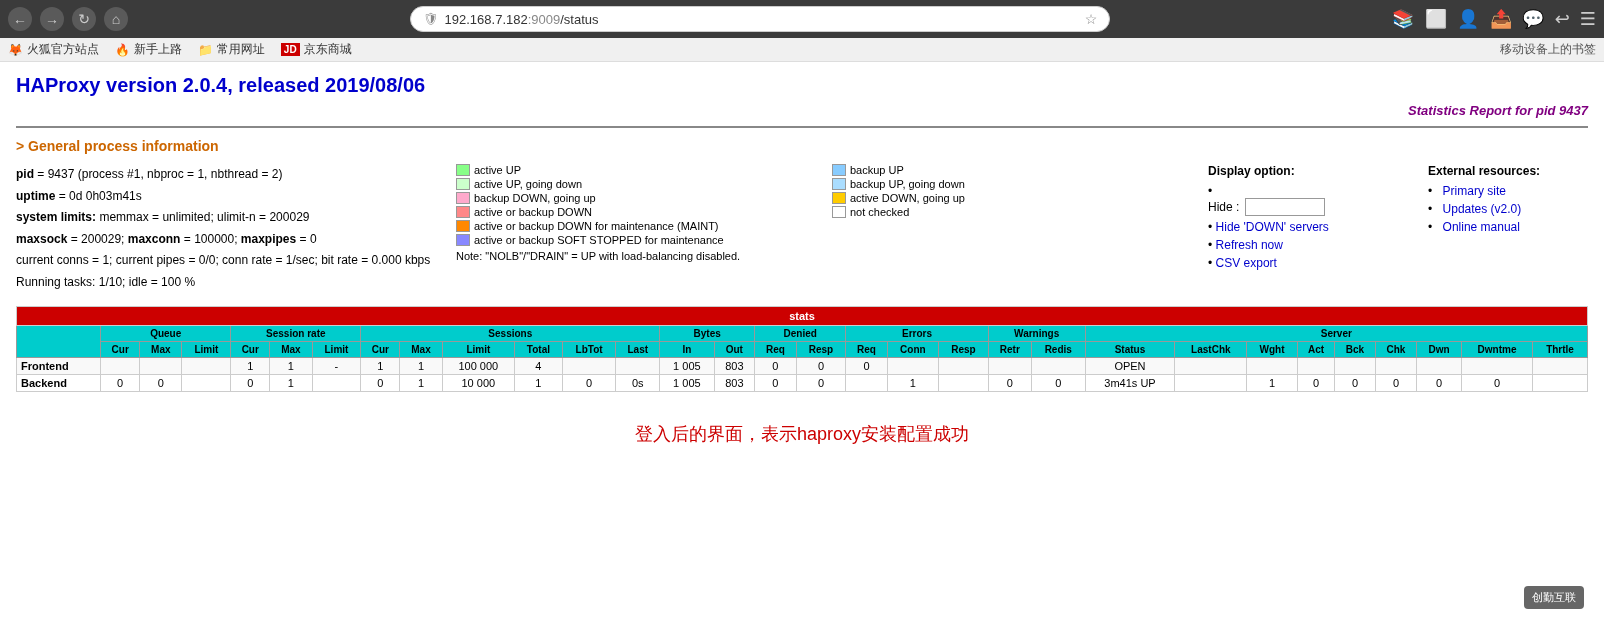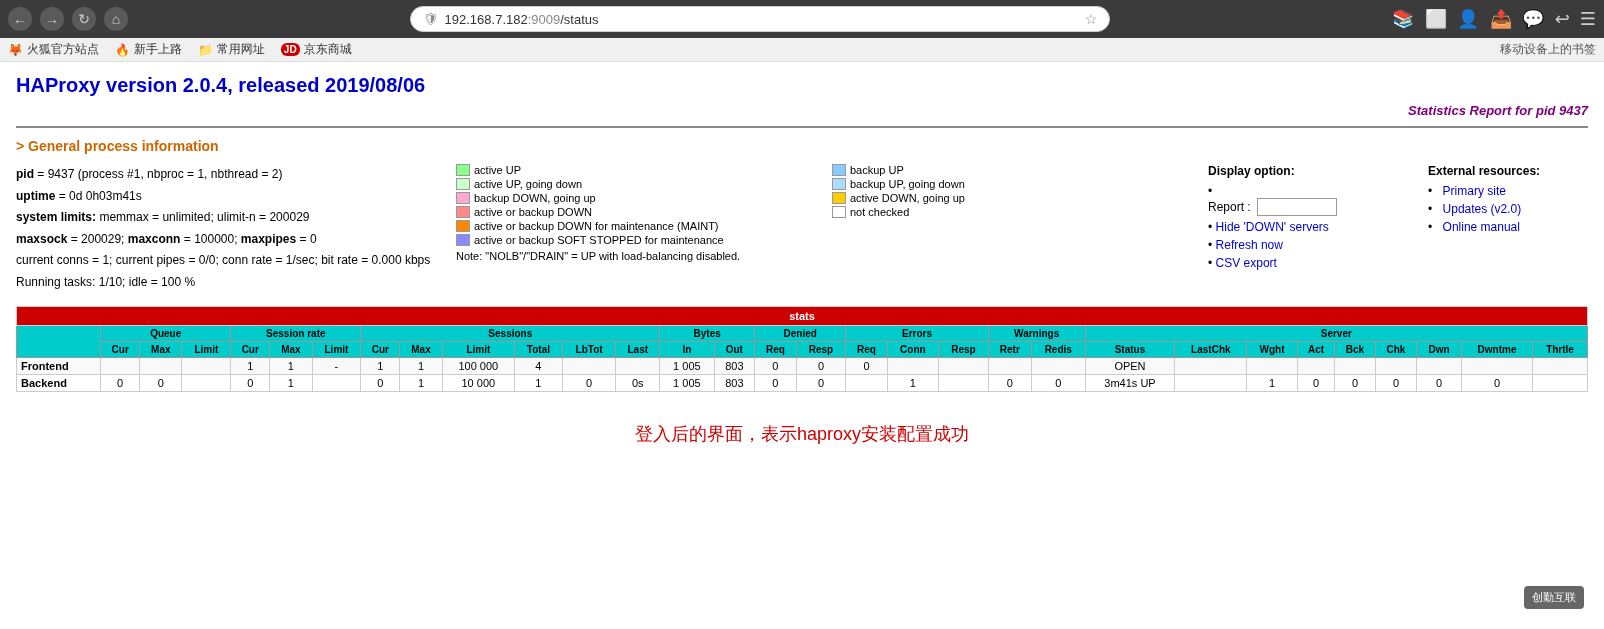--- a/index.html
+++ b/index.html
@@ -104,21 +104,21 @@
   </div>
   <div class="bookmark-item">
     <span>🔥</span>
     <span>新手上路</span>
   </div>
   <div class="bookmark-item">
     <span>📁</span>
     <span>常用网址</span>
   </div>
   <div class="bookmark-item">
-    <span style="background:#cc0000;color:#fff;padding:1px 3px;font-size:10px;font-weight:bold;border-radius:6px;">JD</span>
+    <span style="background:#cc0000;color:#fff;padding:1px 3px;font-size:10px;font-weight:bold;border-radius:0;">JD</span>
     <span>京东商城</span>
   </div>
   <div class="bookmark-right">
     <span>移动设备上的书签</span>
   </div>
 </div>
 
 <div class="main-content">
 
   <h1 class="page-title">HAProxy version 2.0.4, released 2019/08/06</h1>
@@ -182,21 +182,21 @@
         </div>
       </div>
       <div class="legend-note">Note: "NOLB"/"DRAIN" = UP with load-balancing disabled.</div>
     </div>
 
     <div class="display-options" style="min-width:200px;">
       <h4>Display option:</h4>
       <ul>
         <li>
           <span class="scope-row">
-            <span>Report :</span>
+            <span>Hide :</span>
             <input type="text" class="scope-input" style="">
           </span>
         </li>
         <li><a href="#">Hide 'DOWN' servers</a></li>
         <li><a href="#">Refresh now</a></li>
         <li><a href="#">CSV export</a></li>
       </ul>
     </div>
 
     <div class="external-resources" style="min-width:160px;">

